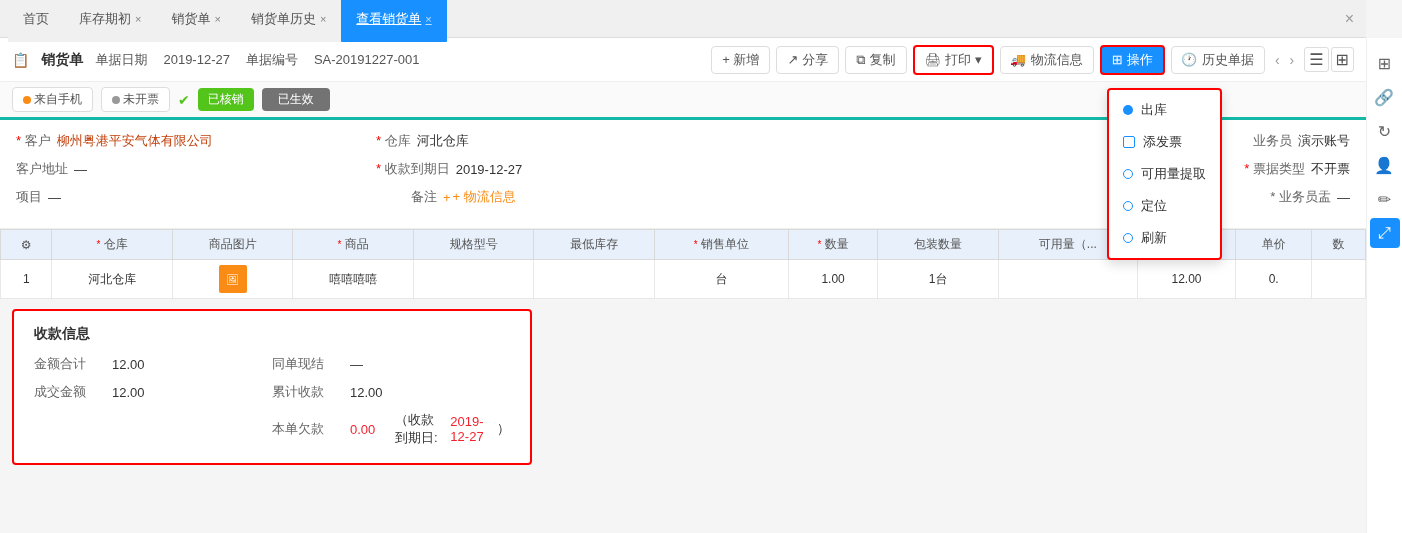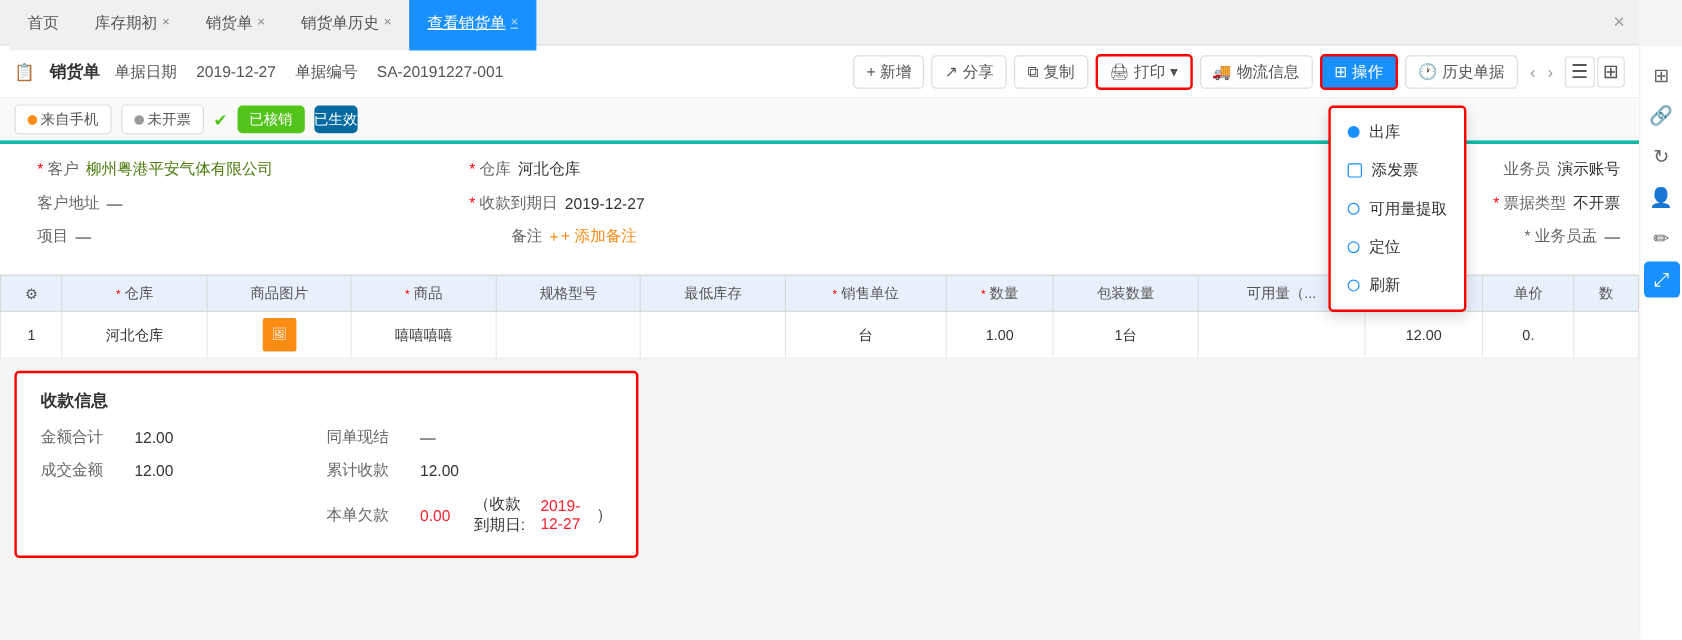--- a/index.html
+++ b/index.html
@@ -66,33 +66,33 @@
     .btn-sm {
       display: flex; align-items: center; gap: 3px;
       padding: 3px 10px; border-radius: 4px; cursor: pointer;
       font-size: 12px; border: 1px solid #ddd; background: #fff; color: #555;
     }
     .btn-sm .dot { width: 8px; height: 8px; border-radius: 50%; display: inline-block; }
     .dot-orange { background: #fa8c16; }
     .dot-gray { background: #999; }
     .check-circle { color: #52c41a; font-size: 14px; }
     .btn-confirmed { background: #52c41a; color: #fff; border-color: #52c41a; border-radius: 4px; padding: 3px 10px; font-size: 12px; }
-    .btn-effective { background: #0369a1; color: #fff; border-color: #13c2c2; border-radius: 4px; padding: 3px 0; font-size: 12px; }
+    .btn-effective { background: #737373; color: #fff; border-color: #13c2c2; border-radius: 4px; padding: 3px 16px; font-size: 12px; }
 
     
     .form-area {
       background: #fff; padding: 12px 16px;
       border-bottom: 1px solid #eee;
     }
     .form-row { display: flex; align-items: center; margin-bottom: 10px; gap: 0; }
-    .form-field { display: flex; align-items: center; gap: 6px; min-width: 280px; margin-left: 15px; }
+    .form-field { display: flex; align-items: center; gap: 6px; min-width: 280px; }
     .form-label { color: #666; font-size: 13px; white-space: nowrap; }
     .required::before { content: '* '; color: red; }
     .form-value { color: #333; font-size: 13px; }
-    .form-value.link { color: #4d7c0f; cursor: pointer; }
+    .form-value.link { color: #c2410c; cursor: pointer; }
     .add-note { color: #fa8c16; cursor: pointer; font-size: 13px; display: flex; align-items: center; gap: 2px; }
     .staff-area { margin-left: auto; display: flex; align-items: center; gap: 6px; }
 
     
     .table-wrap { background: #fff; overflow-x: auto; }
     table { width: 100%; border-collapse: collapse; font-size: 12px; }
     th {
       background: #e8f0fb; text-align: center; padding: 6px 8px;
       border: 1px solid #d9d9d9; font-weight: normal; color: #555;
       white-space: nowrap;
@@ -283,21 +283,21 @@
     </div>
     <div class="form-row">
       <div class="form-field">
         <span class="form-label">项目</span>
         <span class="form-value">—</span>
       </div>
       <div class="form-field" style="margin-left:115px;">
         <span class="form-label">备注</span>
         <span class="add-note">
           <span>+</span>
-          <span>+ 添加备注</span>
+          <span>+ 物流信息</span>
         </span>
       </div>
       <div class="staff-area">
         <span class="form-label">* 业务员盂</span>
         <span class="form-value">—</span>
       </div>
     </div>
   </div>
 
   <div class="table-wrap">

